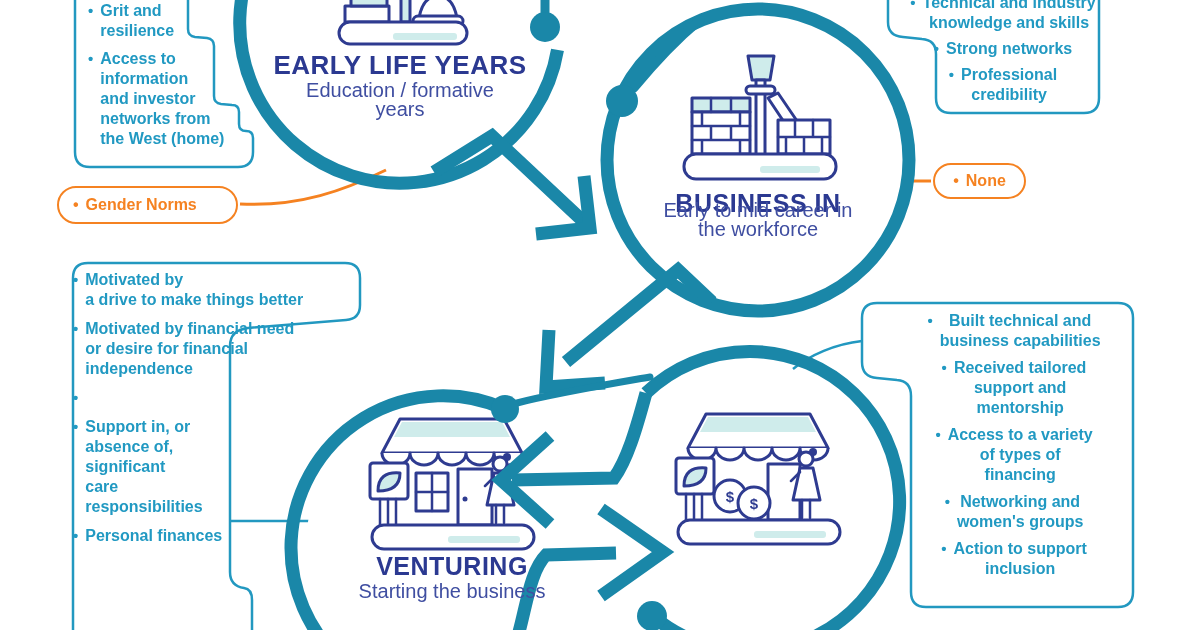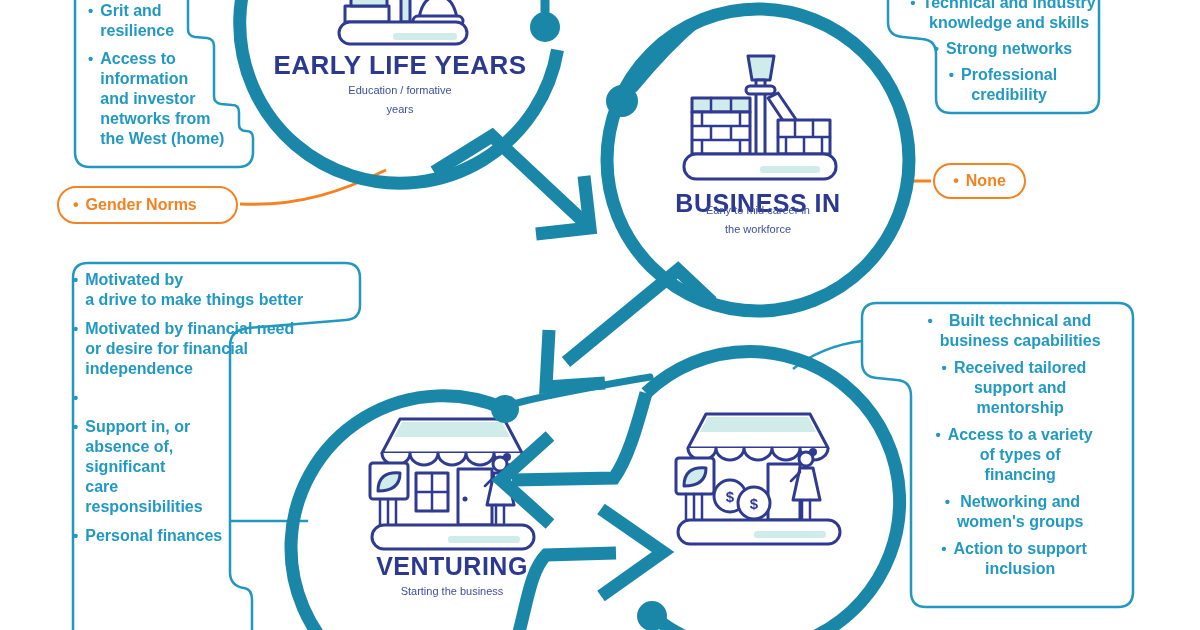--- a/index.html
+++ b/index.html
@@ -20,21 +20,21 @@
   
   .in{stroke:#2e3b90;stroke-width:3;stroke-linejoin:round;}
   .w{fill:#ffffff;}
   .lt{fill:#cfeceb;}
   .ln{fill:none;stroke:#2e3b90;stroke-width:2.5;stroke-linecap:round;}
   .coin{font:700 15px "Liberation Sans",sans-serif;fill:#2e3b90;text-anchor:middle;}
   
   .stage-title{position:absolute;text-align:center;color:#2b3991;font-weight:700;
                font-size:25px;letter-spacing:.5px;white-space:pre-line;}
   .stage-sub{position:absolute;text-align:center;color:#3f4ea1;font-weight:500;
-             font-size:11px;line-height:19px;white-space:pre-line;}
+             font-size:20px;line-height:19px;white-space:pre-line;}
   .blist{position:absolute;display:flex;flex-direction:column;}
   .b-item{display:flex;gap:7px;color:#2199c2;font-weight:700;font-size:16px;line-height:20px;}
   .b-item .dot{flex:0 0 auto;font-size:15px;}
   .b-item .txt{white-space:pre-line;}
   .blist.centered .b-item{justify-content:center;text-align:center;}
   .gap8 .b-item{margin-bottom:8px;} .gap7 .b-item{margin-bottom:7px;} .gap6 .b-item{margin-bottom:6px;} .gap9 .b-item{margin-bottom:9px;}
   .pill{position:absolute;box-sizing:border-box;border:2.5px solid #f58221;border-radius:19px;
         background:#fff;display:flex;align-items:center;color:#f58221;font-weight:700;font-size:16px;}
   .pill .dot{margin:0 7px 0 0;}
   .pill.italic .lbl{}

